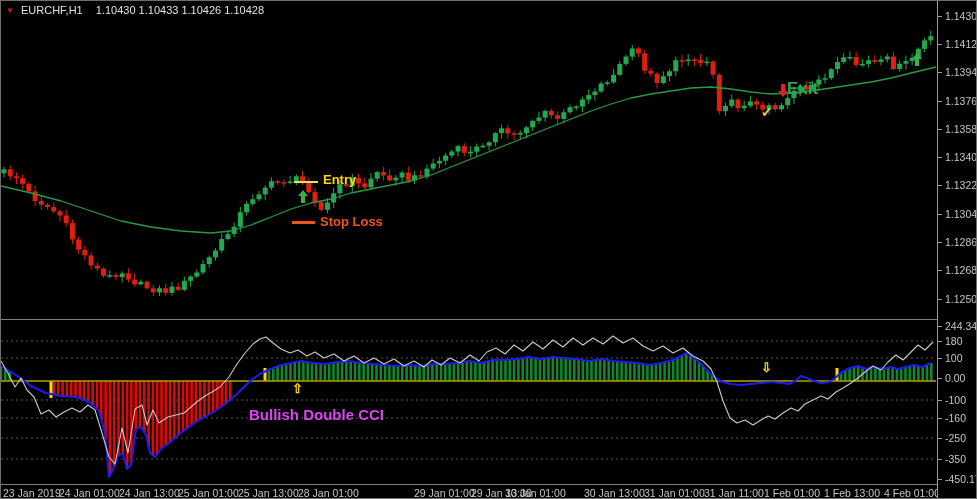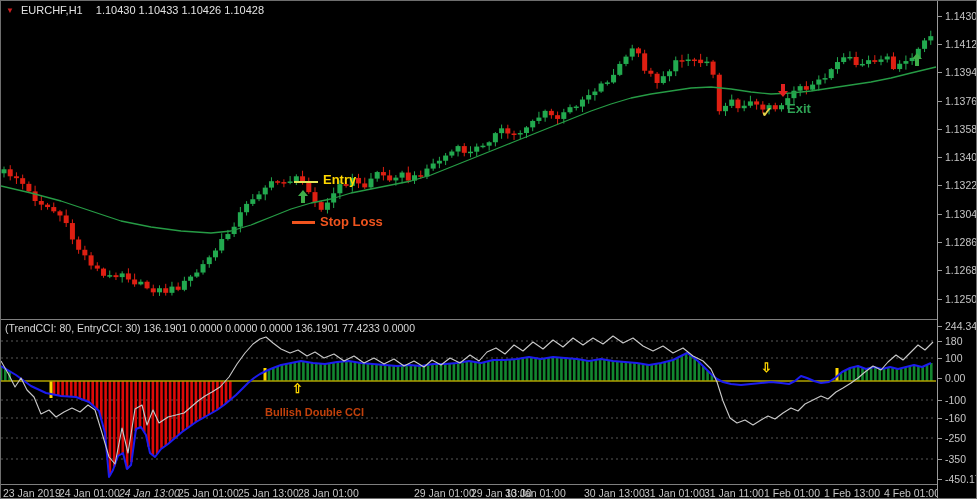--- a/index.html
+++ b/index.html
@@ -21,22 +21,22 @@
   .axis-tick{position:absolute;left:0;width:4px;height:1px;background:#9a9a9a;}
   .sep{position:absolute;left:0;width:977px;height:1px;background:#7f7f7f;z-index:4;}
   .sep-mid{top:318px;cursor:row-resize;}
   .sep-bot{top:483px;}
   .ind-header{position:absolute;left:4px;top:321px;font-size:10.5px;color:#d8d8d8;white-space:nowrap;z-index:5;}
   .time-axis{position:absolute;left:0;top:484px;width:936px;height:15px;padding-left:34px;}
   .time-label{position:absolute;top:3px;color:#c6c6c6;font-size:10.5px;line-height:1;white-space:nowrap;}
   .anno{position:absolute;z-index:5;white-space:nowrap;}
   .anno-entry{left:322px;top:171px;color:#ffd700;font-size:13px;font-weight:600;}
   .anno-stop{left:319px;top:213px;color:#f0541e;font-size:13px;font-weight:600;}
-  .anno-exit{left:786px;top:100px;color:#2fa355;font-size:13px;font-weight:600;}
-  .anno-bdcci{left:264px;top:405px;color:#c2410c;font-size:11px;font-weight:600;}
+  .anno-exit{left:786px;top:78px;color:#2fa355;font-size:17px;font-weight:600;}
+  .anno-bdcci{left:248px;top:405px;color:#d946ef;font-size:15px;font-weight:600;}
   .obj-line{position:absolute;z-index:4;}
   .entry-line{left:293px;top:180px;width:24px;height:2px;background:#e3e35a;}
   .stop-line{left:291px;top:220px;width:23px;height:3px;background:#f0541e;}
   .check{left:760px;top:103px;color:#e5d24b;font-size:14px;font-weight:700;}
   .cci-arrow{color:#ffd700;font-size:13px;font-weight:700;z-index:5;}
   .cci-up{left:291px;top:380px;}
   .cci-down{left:760px;top:359px;}
   .obj-arrow{position:absolute;z-index:5;}
 </style>
 </head>
@@ -367,21 +367,20 @@
     <path d="M5 13 L10 7 L7 7 L7 0 L3 0 L3 7 L0 7 Z" fill="#e02020"></path>
   </svg>
   <div class="anno check">✓</div>
   <svg class="obj-arrow" style="left:911px;top:52px" width="10" height="13" viewBox="0 0 10 13">
     <path d="M5 0 L10 6 L7 6 L7 13 L3 13 L3 6 L0 6 Z" fill="#3fae49"></path>
   </svg>
 
   <div class="sep sep-mid"></div>
   <div class="sep sep-bot"></div>
 
-  <div class="ind-header">(TrendCCI: 80, EntryCCI: 30)  136.1901 0.0000 0.0000 0.0000 136.1901 77.4233 0.0000</div>
   <svg id="cci-svg" style="top:320px" width="936" height="164" viewBox="0 320 936 164">
       <line x1="0" y1="340" x2="935" y2="340" stroke="#585858" stroke-width="1" stroke-dasharray="2 3"></line>
       <line x1="0" y1="357" x2="935" y2="357" stroke="#585858" stroke-width="1" stroke-dasharray="2 3"></line>
       <line x1="0" y1="399" x2="935" y2="399" stroke="#585858" stroke-width="1" stroke-dasharray="2 3"></line>
       <line x1="0" y1="417" x2="935" y2="417" stroke="#585858" stroke-width="1" stroke-dasharray="2 3"></line>
       <line x1="0" y1="437" x2="935" y2="437" stroke="#585858" stroke-width="1" stroke-dasharray="2 3"></line>
       <line x1="0" y1="458" x2="935" y2="458" stroke="#585858" stroke-width="1" stroke-dasharray="2 3"></line>
       <rect x="-1.3" y="365" width="2.6" height="15" fill="#12862f"></rect>
       <rect x="3" y="367.58" width="2.6" height="12.420000000000016" fill="#12862f"></rect>
       <rect x="7.3" y="370.16" width="2.6" height="9.839999999999975" fill="#12862f"></rect>
@@ -603,21 +602,21 @@
       <span class="axis-label" style="top: 432px;">-250</span>
       <div class="axis-tick" style="top: 458px;"></div>
       <span class="axis-label" style="top: 453px;">-350</span>
       <div class="axis-tick" style="top: 478px;"></div>
       <span class="axis-label" style="top: 473px;">-450.1737</span>
     </div>
 
   <div class="time-axis" id="time-axis">
       <span class="time-label" style="left: 2px;">23 Jan 2019</span>
       <span class="time-label" style="left: 58px;">24 Jan 01:00</span>
-      <span class="time-label" style="left: 118px; font-style: italic;">24 Jan 13:00</span>
+      <span class="time-label" style="left: 118px;">24 Jan 13:00</span>
       <span class="time-label" style="left: 177px;">25 Jan 01:00</span>
       <span class="time-label" style="left: 237px;">25 Jan 13:00</span>
       <span class="time-label" style="left: 297px;">28 Jan 01:00</span>
       <span class="time-label" style="left: 355px; margin-top: 40px;">28 Jan 13:00</span>
       <span class="time-label" style="left: 413px;">29 Jan 01:00</span>
       <span class="time-label" style="left: 470px;">29 Jan 13:00</span>
       <span class="time-label" style="left: 504px;">30 Jan 01:00</span>
       <span class="time-label" style="left: 583px;">30 Jan 13:00</span>
       <span class="time-label" style="left: 643px;">31 Jan 01:00</span>
       <span class="time-label" style="left: 703px;">31 Jan 11:00</span>

